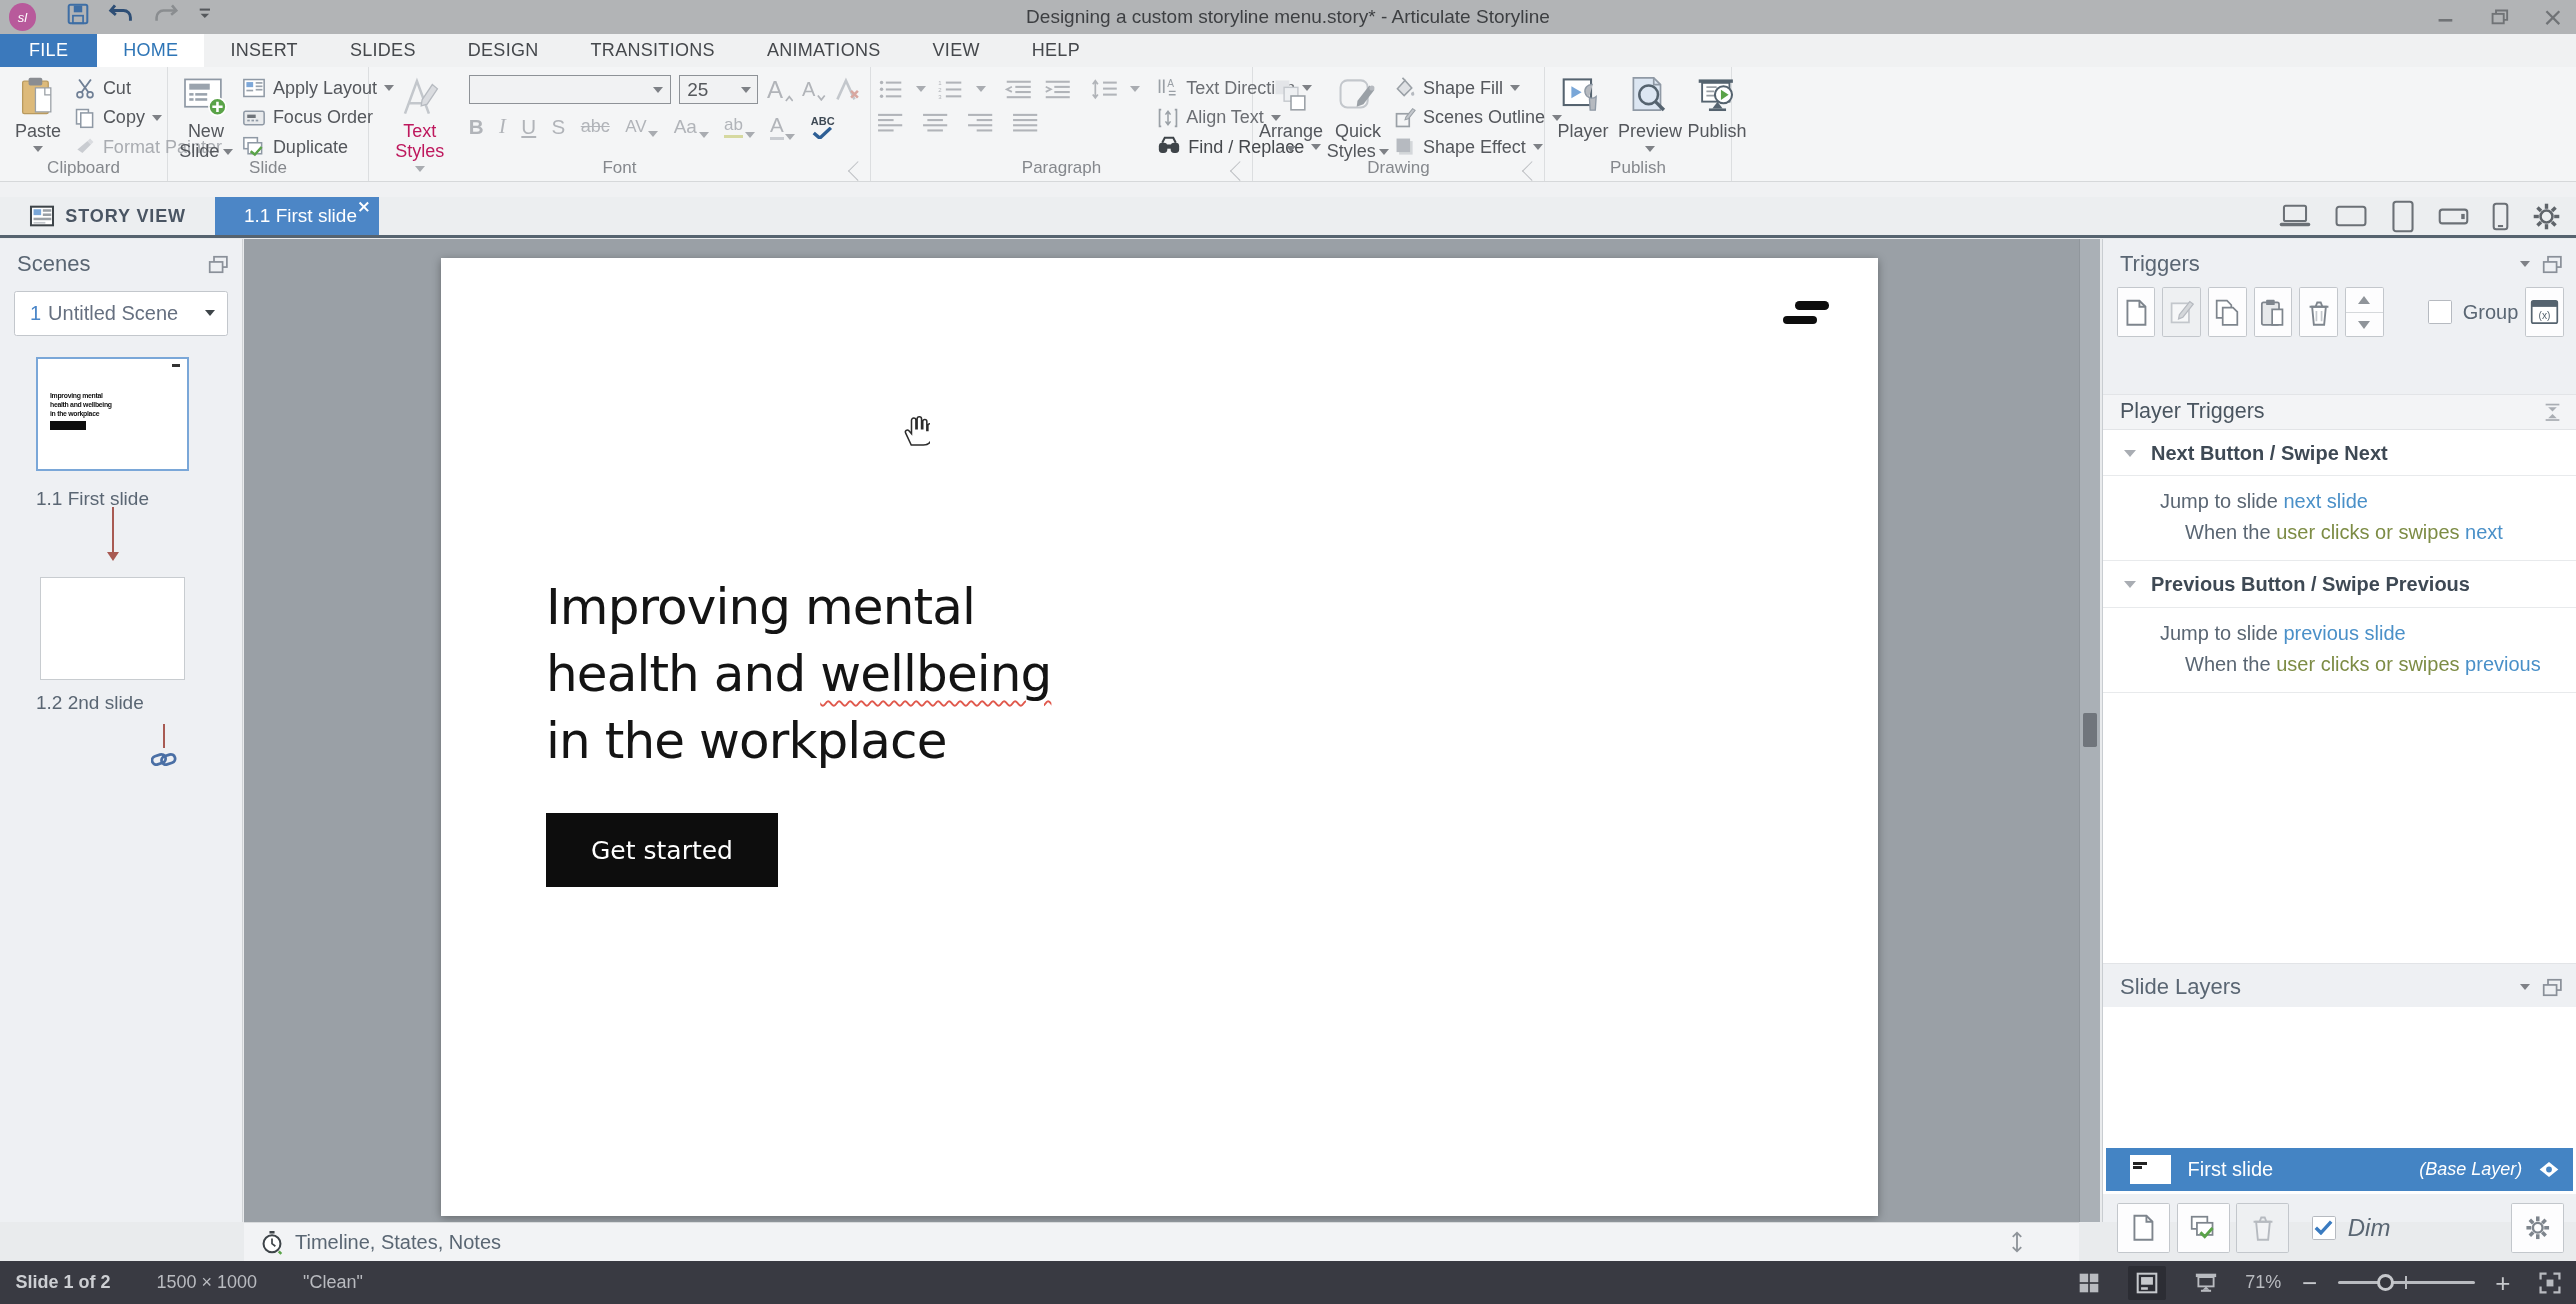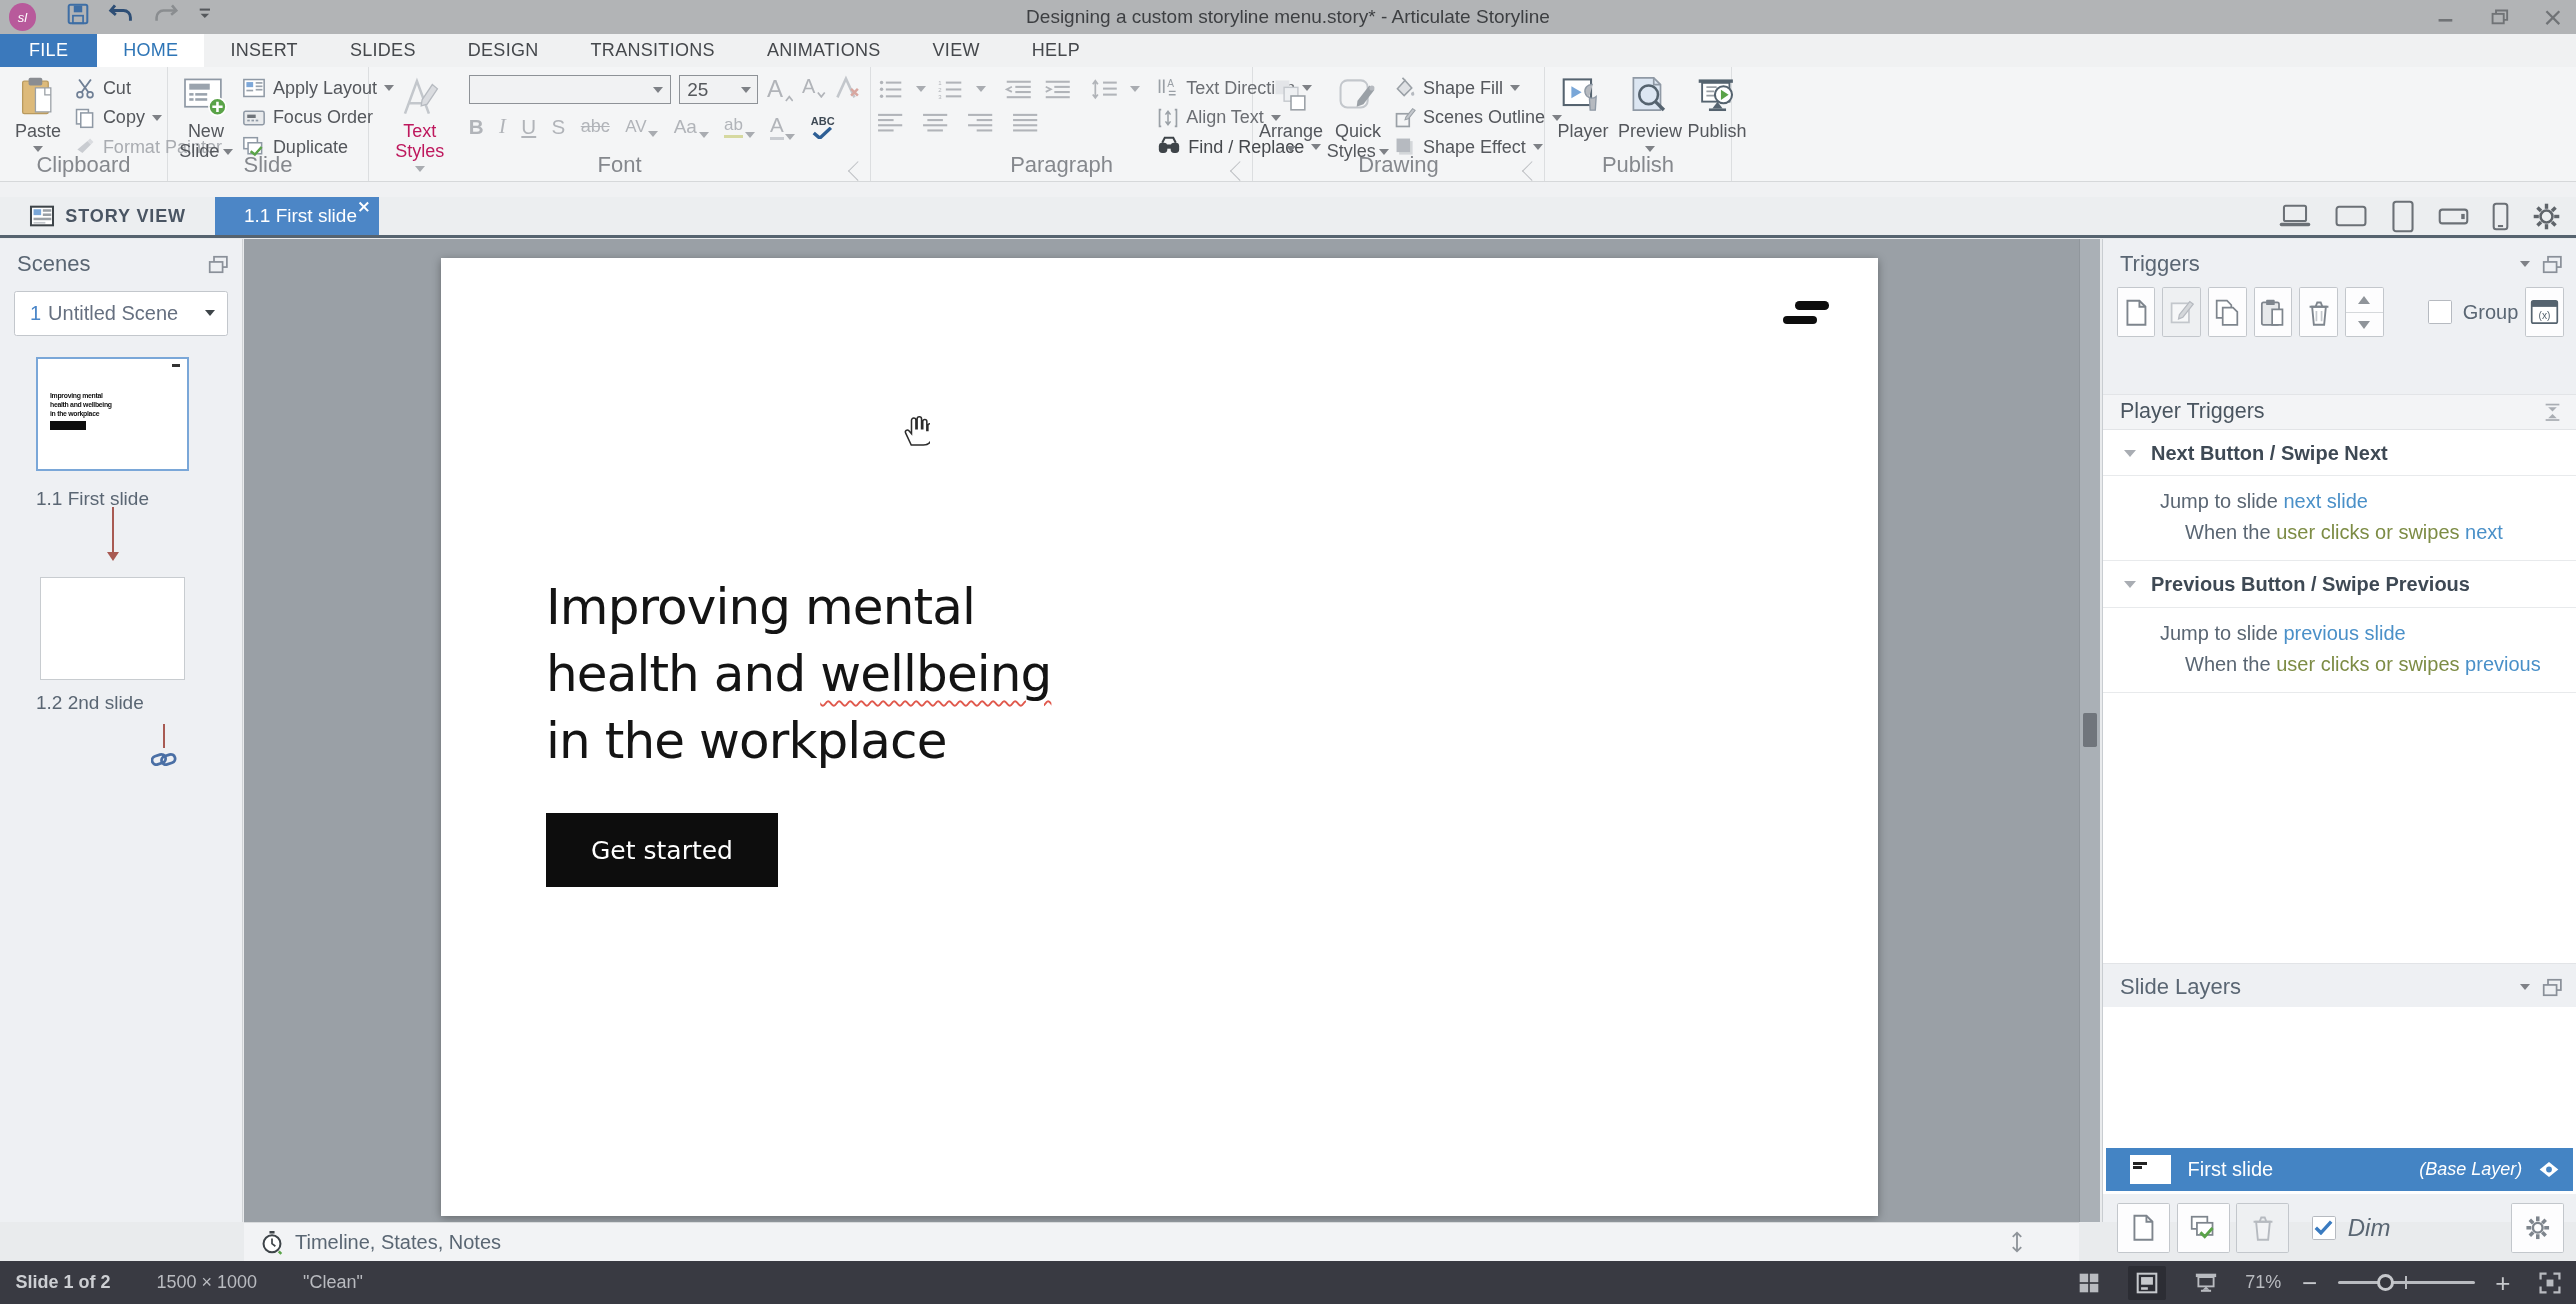--- a/index.html
+++ b/index.html
@@ -23,21 +23,21 @@
 
   
   .ribbon-tabs{position:absolute;left:0;top:34px;width:2576px;height:33px;background:#f0f1f2;display:flex;align-items:stretch;}
   .rtab{padding:0 26px;display:flex;align-items:center;font-size:18px;letter-spacing:0.3px;color:#45484c;cursor:default;}
   .rtab.file{background:var(--file-tab-blue);color:#fff;padding:0 29px;}
   .rtab.active{background:#fff;color:#2e75b6;}
 
   
   .ribbon{position:absolute;left:0;top:67px;width:2576px;height:115px;background:var(--ribbon-bg);border-bottom:0.9px solid #d6d8da;display:flex;}
   .rgroup{position:relative;height:100%;border-right:0.9px solid #dcdee0;padding:5.1px 6.9px 22px 6.9px;display:flex;align-items:flex-start;gap:5.1px;}
-  .rgroup-label{position:absolute;bottom:2.6px;left:0;right:0;text-align:center;font-size:22px;color:#85888d;}
+  .rgroup-label{position:absolute;bottom:2.6px;left:0;right:0;text-align:center;font-size:17px;color:#85888d;}
   .launcher{position:absolute;right:5.1px;bottom:3.4px;width:13.7px;height:13.7px;border-left:1.7px solid #9a9da2;border-bottom:1.7px solid #9a9da2;transform:rotate(45deg);opacity:.6;}
   .rbig{display:flex;flex-direction:column;align-items:center;justify-content:flex-start;min-width:62px;padding:1.7px 3.4px;font-size:18px;color:#54575c;text-align:center;line-height:1.1;}
   .rbig .ric{height:45px;display:flex;align-items:center;justify-content:center;margin-bottom:3.4px;}
   .rcol{display:flex;flex-direction:column;justify-content:flex-start;gap:3.4px;padding-top:3.4px;}
   .rsmall{display:flex;align-items:center;gap:6.9px;font-size:18px;color:#54575c;height:26px;white-space:nowrap;}
   .rsmall.disabled{color:#a9acb1;}
   .caret{width:0;height:0;border-left:5.1px solid transparent;border-right:5.1px solid transparent;border-top:6px solid #7e8186;display:inline-block;}
   .caret.lite{border-top-color:#a9acb1;}
   .combo{height:29px;background:#f1f2f3;border:1.7px solid #8e9297;display:flex;align-items:center;justify-content:space-between;padding:0 6.9px;font-size:19px;color:#55585c;}
   .glyph-btn{font-size:20.6px;color:#b1b4b9;display:flex;align-items:flex-end;gap:1.7px;}
@@ -316,21 +316,21 @@
         <span class="ric">
             <svg width="43" height="41" viewBox="0 0 50 48">
               <path d="M8 44 L22 6 L36 44 M13 32 H31" fill="none" stroke="#c3c7cc" stroke-width="3"></path>
               <path d="M28 28 L40 10 l6 5 -12 18 -7 2 z" fill="#dadce0" stroke="#b6bac0" stroke-width="1.5"></path>
             </svg>
           </span>
         <span>Text Styles</span>
         <span class="caret lite" style="margin-top:4.3px"></span>
       </div>
       <div style="display:flex;flex-direction:column;padding-top:3.4px">
-        <div style="display:flex;align-items:flex-start;gap:8.6px">
+        <div style="display:flex;align-items:center;gap:8.6px">
           <div class="combo" style="width:202px">
             <span></span>
             <span class="caret"></span>
           </div>
           <div class="combo" style="width:79px">
             <span>25</span>
             <span class="caret"></span>
           </div>
           <span class="glyph-btn" style="font-size:24px">
               <span>A</span>

